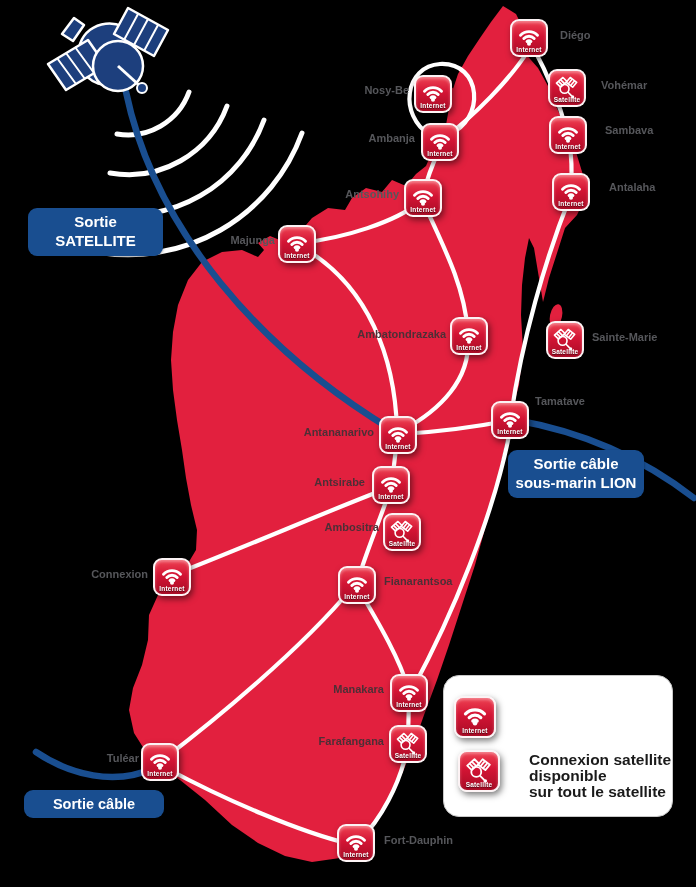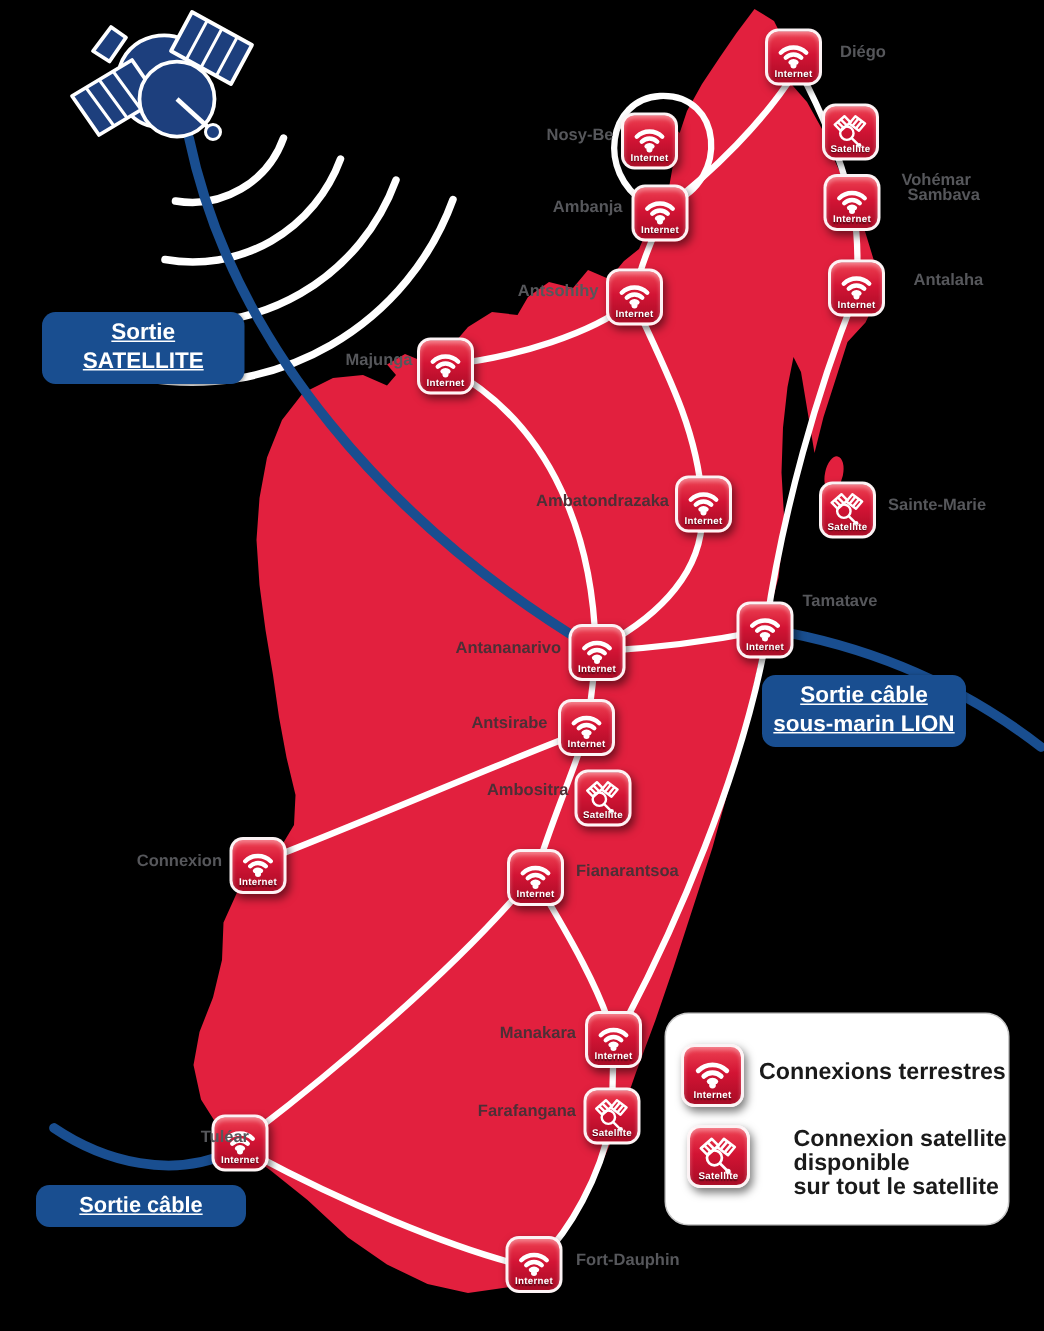--- a/index.html
+++ b/index.html
@@ -28,21 +28,21 @@
     line-height:1;
   }
   .tone-out{color:#56575b;}
   .tone-island{color:#4d2f36;}
   
   .cable-label{
     position:absolute;z-index:6;background:#194e90;color:#fff;border-radius:9px;
     font-weight:bold;text-align:center;padding:5px 6px;box-sizing:border-box;
     line-height:1.25;box-shadow:0 1px 3px rgba(0,0,0,.4);
   }
-  .cable-label span{display:block;text-decoration:underline;}
+  .cable-label span{display:block;}
   #label-satellite-exit{left:28px;top:208px;width:135px;font-size:15px;}
   #label-lion-exit{left:508px;top:450px;width:136px;font-size:15px;}
   #label-eassy-exit{left:24px;top:790px;width:140px;font-size:14.5px;}
   
   #legend{
     position:absolute;left:443px;top:675px;width:230px;height:142px;z-index:7;
     background:#fff;border:1px solid #c8c8c8;border-radius:16px;
     box-shadow:3px 4px 8px rgba(0,0,0,.55);box-sizing:border-box;
   }
   .legend-icon{position:absolute;width:42px;height:42px;}
@@ -146,23 +146,20 @@
         <svg viewBox="0 0 42 42">
           <g transform="translate(0,-3)" fill="none" stroke="#fff" stroke-width="3.6" stroke-linecap="round">
             <path d="M10.5,20.5 a14.8,14.8 0 0 1 21,0"></path>
             <path d="M14.6,24.6 a9,9 0 0 1 12.8,0"></path>
             <path d="M18.6,28.4 a3.4,3.4 0 0 1 4.8,0"></path>
           </g>
           <circle cx="21" cy="28" r="2.5" fill="#fff"></circle>
         </svg>
         <span class="icon-badge">Internet</span>
       </div>
-    <div class="legend-text" style="top:31px;">
-      <span>Connexions terrestres</span>
-    </div>
     <div class="legend-icon city-icon" style="left: 14px; top: 74px; position: absolute; width: 42px; height: 42px;">
         <svg viewBox="0 0 42 42">
           <g transform="translate(0,-2)">
             <g stroke="#fff" stroke-width="2" fill="none" stroke-linejoin="round">
               <path d="M8,17 L16,10 L21,15 L13,22 Z"></path>
               <path d="M10.5,14.8 L15.5,19.8 M13,12.6 L18,17.6"></path>
               <path d="M25,10 L33,16 L28,22 L20,16 Z"></path>
               <path d="M27.5,12 L22.5,18 M30.5,14 L25.5,20"></path>
               <circle cx="18" cy="24" r="5.5"></circle>
               <path d="M22,28 L27,33"></path>
@@ -200,21 +197,21 @@
             <path d="M25,10 L33,16 L28,22 L20,16 Z"></path>
             <path d="M27.5,12 L22.5,18 M30.5,14 L25.5,20"></path>
             <circle cx="18" cy="24" r="5.5"></circle>
             <path d="M22,28 L27,33"></path>
           </g>
           <circle cx="28" cy="34" r="2" fill="#fff"></circle>
         </g>
       </svg>
       <span class="icon-badge">Satellite</span>
     </div>
-    <div class="city-label tone-out" style="left: 601px; top: 80px; margin-top: 35px;">Vohémar</div>
+    <div class="city-label tone-out" style="left: 601px; top: 80px;">Vohémar</div>
     <div class="city-icon" style="left: 414px; top: 75px;">
       <svg viewBox="0 0 42 42">
         <g transform="translate(0,-3)" fill="none" stroke="#fff" stroke-width="3.6" stroke-linecap="round">
           <path d="M10.5,20.5 a14.8,14.8 0 0 1 21,0"></path>
           <path d="M14.6,24.6 a9,9 0 0 1 12.8,0"></path>
           <path d="M18.6,28.4 a3.4,3.4 0 0 1 4.8,0"></path>
         </g>
         <circle cx="21" cy="28" r="2.5" fill="#fff"></circle>
       </svg>
       <span class="icon-badge">Internet</span>
@@ -419,21 +416,21 @@
       <svg viewBox="0 0 42 42">
         <g transform="translate(0,-3)" fill="none" stroke="#fff" stroke-width="3.6" stroke-linecap="round">
           <path d="M10.5,20.5 a14.8,14.8 0 0 1 21,0"></path>
           <path d="M14.6,24.6 a9,9 0 0 1 12.8,0"></path>
           <path d="M18.6,28.4 a3.4,3.4 0 0 1 4.8,0"></path>
         </g>
         <circle cx="21" cy="28" r="2.5" fill="#fff"></circle>
       </svg>
       <span class="icon-badge">Internet</span>
     </div>
-    <div class="city-label tone-out" style="right: 530px; top: 753px;">Tuléar</div>
+    <div class="city-label tone-out" style="right: 557px; top: 753px;">Tuléar</div>
     <div class="city-icon" style="left: 337px; top: 824px;">
       <svg viewBox="0 0 42 42">
         <g transform="translate(0,-3)" fill="none" stroke="#fff" stroke-width="3.6" stroke-linecap="round">
           <path d="M10.5,20.5 a14.8,14.8 0 0 1 21,0"></path>
           <path d="M14.6,24.6 a9,9 0 0 1 12.8,0"></path>
           <path d="M18.6,28.4 a3.4,3.4 0 0 1 4.8,0"></path>
         </g>
         <circle cx="21" cy="28" r="2.5" fill="#fff"></circle>
       </svg>
       <span class="icon-badge">Internet</span>

